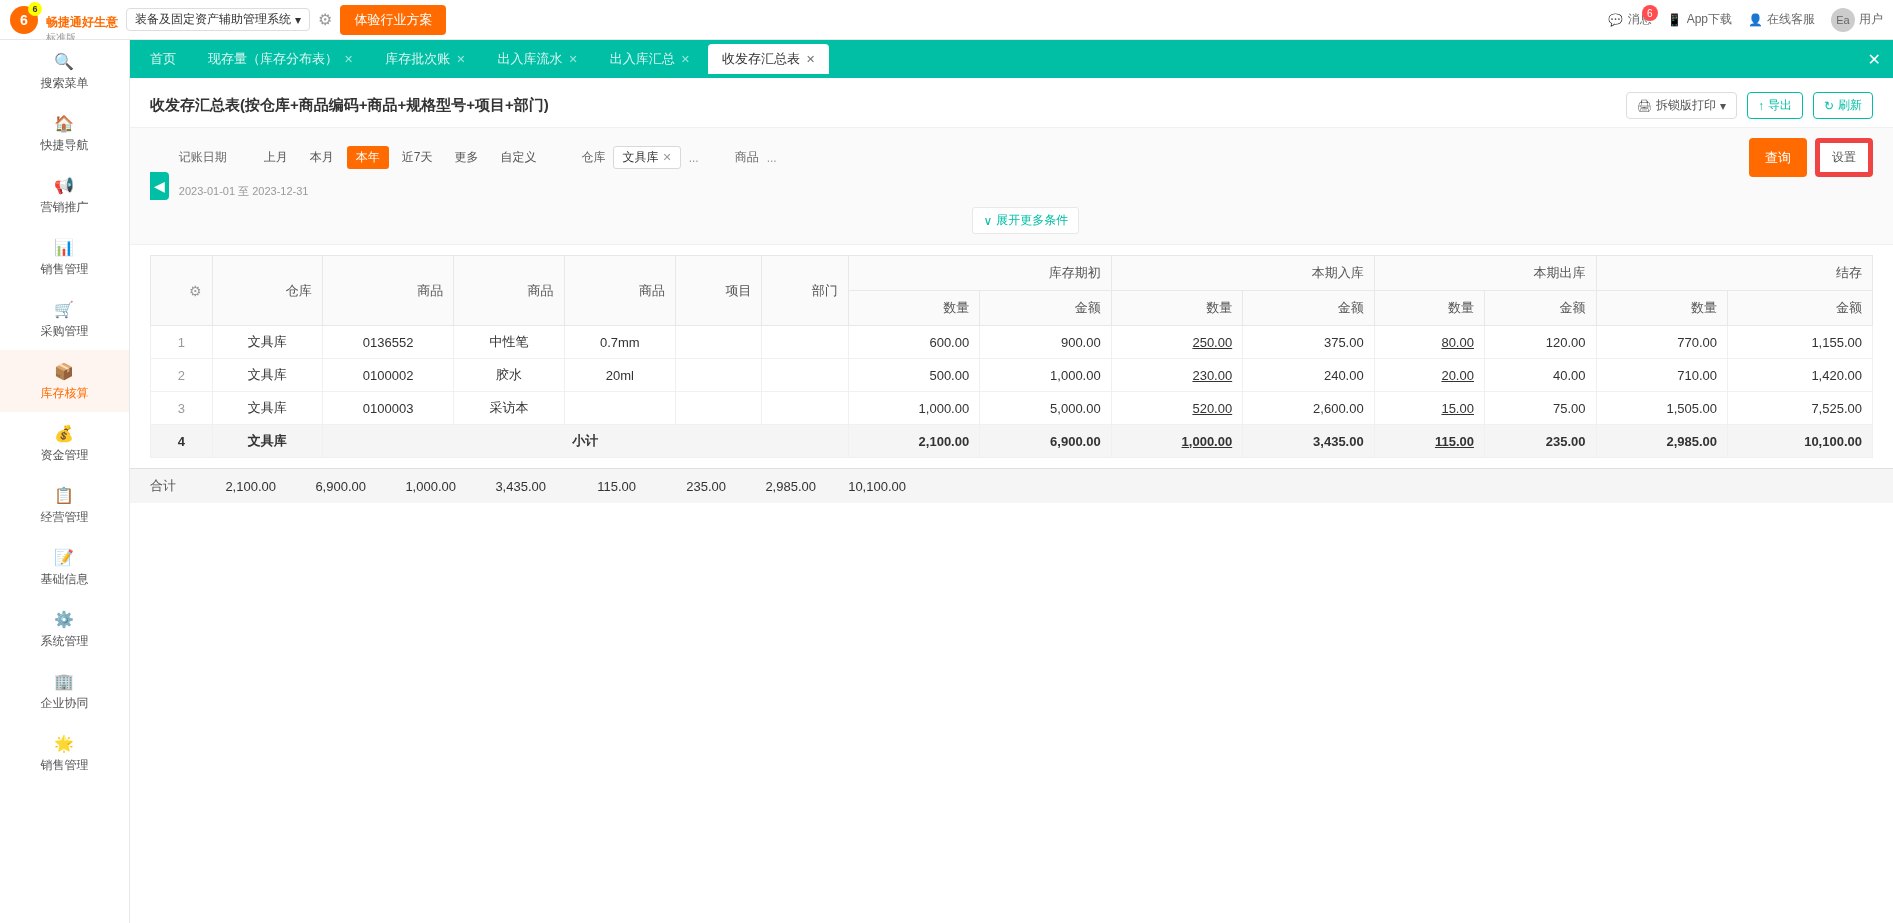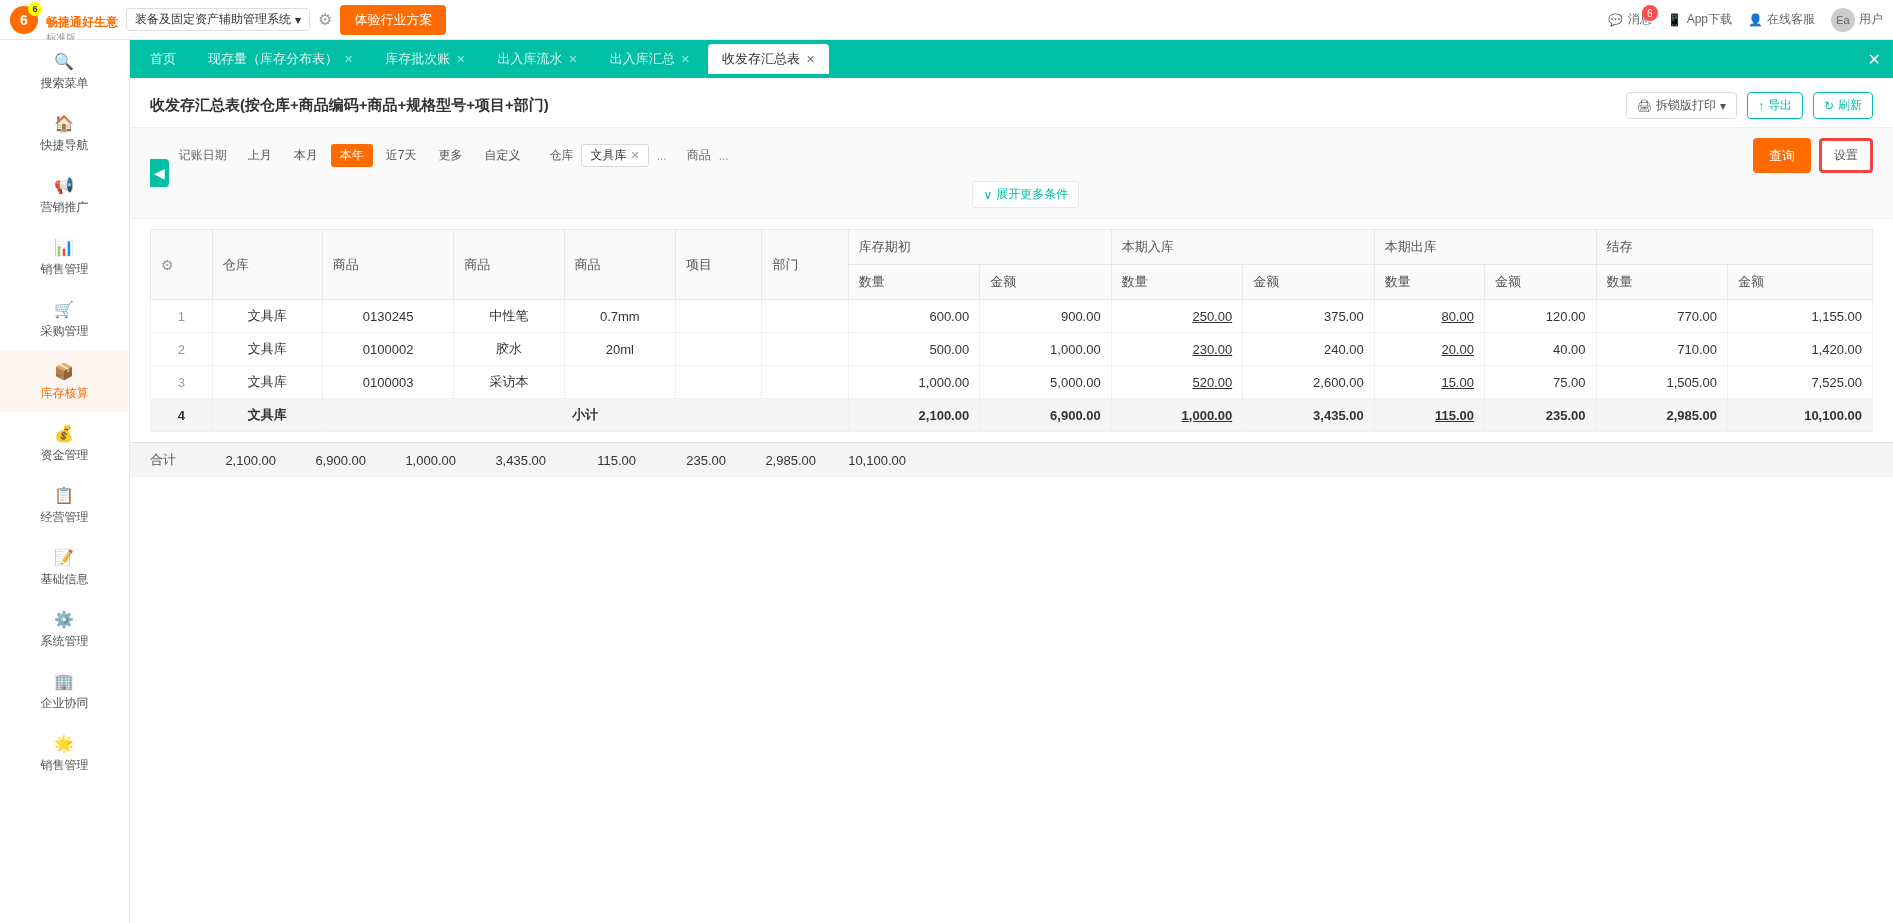--- a/index.html
+++ b/index.html
@@ -42,41 +42,41 @@
     
     .page-header { padding: 14px 20px 8px; border-bottom: 1px solid #f0f0f0; display: flex; align-items: center; justify-content: space-between; }
     .page-title { font-size: 15px; font-weight: bold; color: #333; }
     .header-actions { display: flex; align-items: center; gap: 10px; }
     .btn-action { display: flex; align-items: center; gap: 4px; border: 1px solid #ddd; background: #fff; border-radius: 4px; padding: 4px 10px; font-size: 12px; cursor: pointer; color: #555; }
     .btn-export { color: #00bfa5; border-color: #00bfa5; }
     .btn-refresh { color: #00bfa5; border-color: #00bfa5; }
 
     
     .filter-area { padding: 10px 20px; background: #fafafa; border-bottom: 1px solid #f0f0f0; }
-    .filter-row { display: flex; align-items: center; gap: 12px; flex-wrap: wrap; }
+    .filter-row { display: flex; align-items: center; gap: 28px; flex-wrap: wrap; }
     .filter-label { color: #666; font-size: 12px; white-space: nowrap; }
     .date-shortcuts { display: flex; align-items: center; gap: 4px; }
     .date-btn { padding: 2px 8px; border-radius: 3px; font-size: 12px; cursor: pointer; border: 1px solid transparent; color: #555; }
     .date-btn.active { background: #ff6b00; color: #fff; border-radius: 3px; }
     .date-range { font-size: 11px; color: #999; }
     .filter-tag { display: flex; align-items: center; gap: 4px; background: #fff; border: 1px solid #d9d9d9; border-radius: 3px; padding: 2px 8px; font-size: 12px; }
     .filter-tag-close { cursor: pointer; color: #999; font-size: 11px; }
     .filter-ellipsis { color: #999; cursor: pointer; font-size: 12px; }
     .expand-btn { display: flex; align-items: center; gap: 4px; color: #00bfa5; font-size: 12px; cursor: pointer; padding: 4px 10px; border: 1px solid #e8e8e8; border-radius: 3px; background: #fff; }
     .btn-query { background: #ff6b00; color: #fff; border: none; border-radius: 4px; padding: 6px 16px; font-size: 13px; cursor: pointer; }
-    .btn-settings-sm { background: #fff; color: #555; border: 3px solid #ef4444; border-radius: 4px; padding: 6px 12px; font-size: 12px; cursor: pointer; }
+    .btn-settings-sm { background: #fff; color: #555; border: 5px solid #ef4444; border-radius: 4px; padding: 6px 12px; font-size: 12px; cursor: pointer; }
 
     
     .sidebar-arrow { background: #00bfa5; color: #fff; border: none; border-radius: 0 4px 4px 0; padding: 6px 4px; cursor: pointer; font-size: 14px; align-self: center; }
 
     
     .table-container { padding: 10px 20px; overflow-x: auto; }
     table { width: 100%; border-collapse: collapse; font-size: 13px; }
     thead tr { background: #f5f5f5; }
-    th { padding: 8px 10px; text-align: left; border: 1px solid #e8e8e8; color: #555; font-weight: normal; white-space: nowrap; background: #fafafa; }
+    th { padding: 8px 10px; text-align: right; border: 1px solid #e8e8e8; color: #555; font-weight: normal; white-space: nowrap; background: #fafafa; }
     td { padding: 7px 10px; border: 1px solid #f0f0f0; text-align: center; color: #333; }
     .row-number { color: #999; }
     .col-num { text-align: right; }
     .underline { text-decoration: underline; cursor: pointer; color: #333; }
     .subtotal-row td { font-weight: bold; background: #f5f5f5; }
 
     
     .total-bar { position: sticky; bottom: 4px; background: #f5f5f5; border-top: 1px solid #e0e0e0; padding: 8px 20px; display: flex; align-items: center; gap: 20px; font-size: 13px; }
     .total-bar .label { color: #555; margin-right: 10px; }
 
@@ -256,20 +256,23 @@
                   <span class="filter-ellipsis">...</span>
                 </div>
                 <div style="display:flex;align-items:center;gap:8px;margin-left:8px;">
                   <span class="filter-label">商品</span>
                   <span class="filter-ellipsis">...</span>
                 </div>
                 <div style="margin-left:auto;display:flex;gap:8px;">
                   <button class="btn-query">查询</button>
                   <button class="btn-settings-sm">设置</button>
                 </div>
+              </div>
+              <div style="margin-top:6px;">
+                <span class="date-range">2023-01-01 至 2023-12-31</span>
               </div>
               <div style="display:flex;justify-content:center;margin-top:8px;">
                 <button class="expand-btn">
                   <span>∨</span>
                   <span>展开更多条件</span>
                 </button>
               </div>
             </div>
           </div>
         </div>
@@ -300,21 +303,21 @@
                 <th>数量</th>
                 <th>金额</th>
                 <th>数量</th>
                 <th>金额</th>
               </tr>
             </thead>
             <tbody id="table-body">
             <tr>
       <td class="row-number">1</td>
       <td>文具库</td>
-      <td>0130245</td>
+      <td>0136552</td>
       <td>中性笔</td>
       <td>0.7mm</td>
       <td></td>
       <td></td>
       <td class="col-num">600.00</td>
       <td class="col-num">900.00</td>
       <td class="col-num underline">250.00</td>
       <td class="col-num">375.00</td>
       <td class="col-num underline">80.00</td>
       <td class="col-num">120.00</td>

